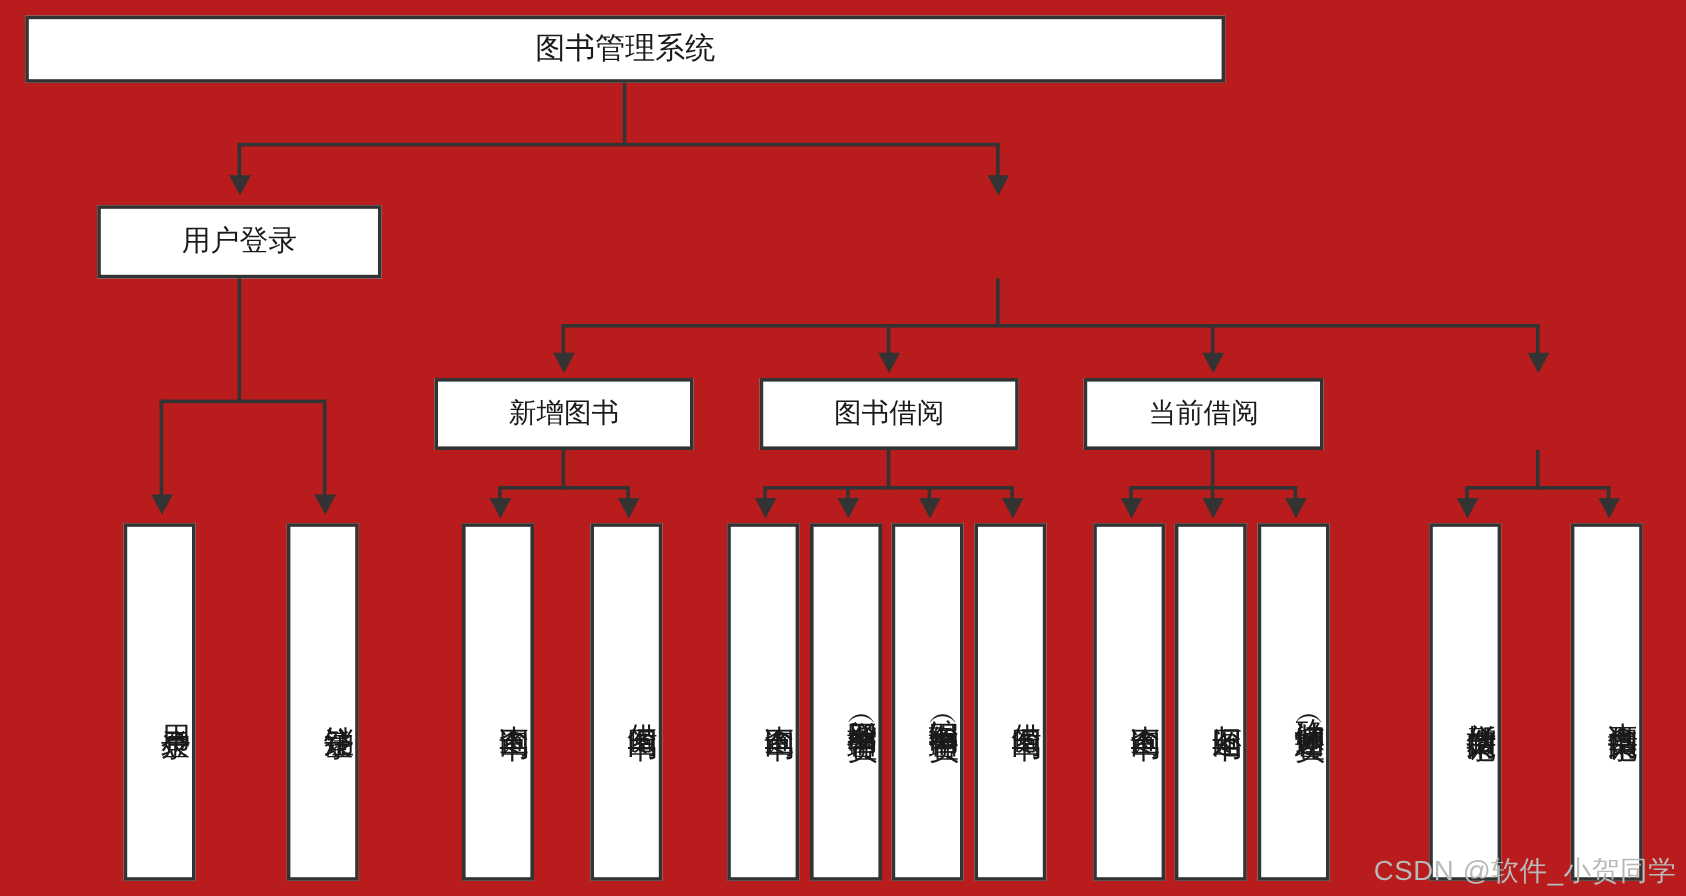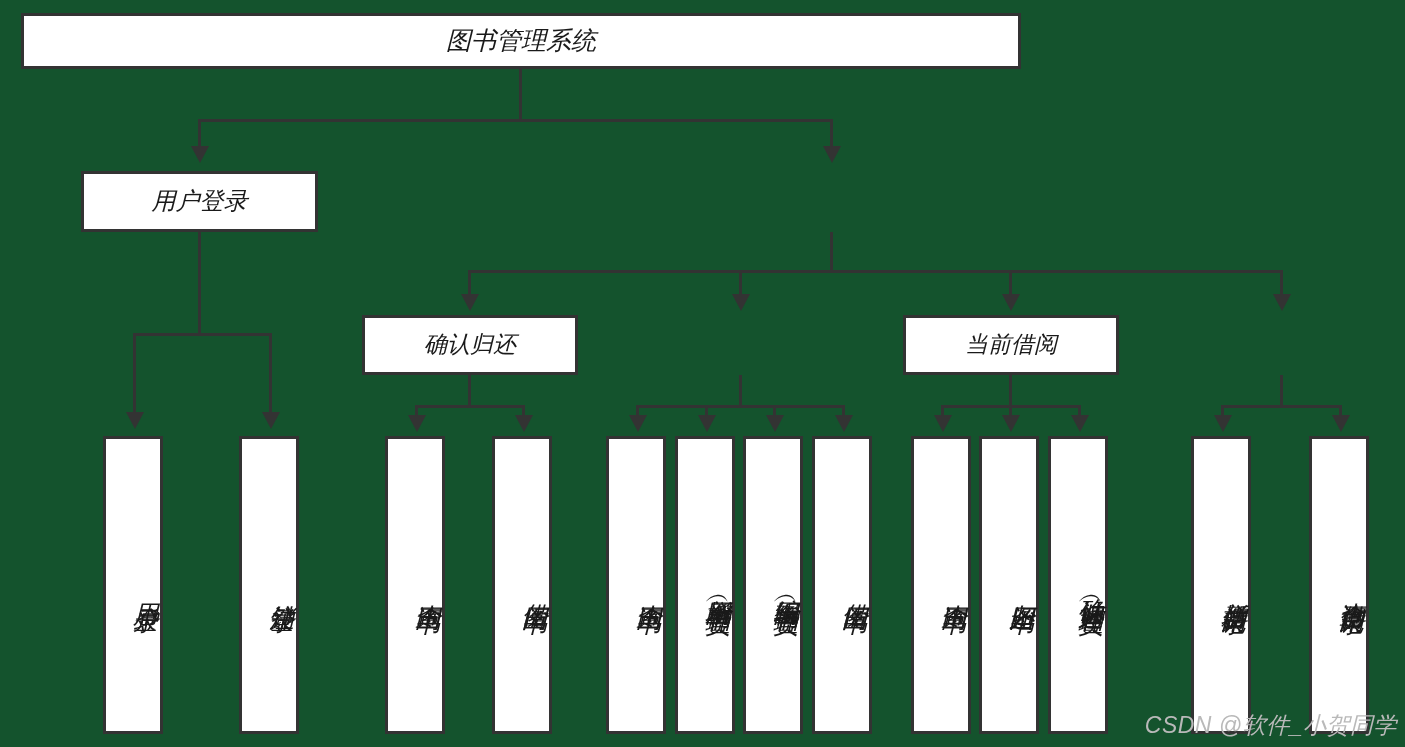--- a/index.html
+++ b/index.html
@@ -8,23 +8,22 @@
     padding: 0;
     background: #ffffff;
   }
   body {
     font-family: "Liberation Sans", "DejaVu Sans", sans-serif;
   }
   #canvas {
     position: relative;
     width: 1405px;
     height: 747px;
-    background: #14532d;
+    background: #b91c1c;
     overflow: hidden;
-    font-style: italic;
   }
   
   .node {
     position: absolute;
     box-sizing: border-box;
     background: #ffffff;
     border: 3px solid #333333;
     display: flex;
     align-items: center;
     justify-content: center;
@@ -118,23 +117,26 @@
   <div class="vline" style="left:468px; top:270px; height:27px;"></div>
   <div class="arrow" style="left:461px; top:294px;"></div>
   <div class="vline" style="left:739px; top:270px; height:27px;"></div>
   <div class="arrow" style="left:732px; top:294px;"></div>
   <div class="vline" style="left:1009px; top:270px; height:27px;"></div>
   <div class="arrow" style="left:1002px; top:294px;"></div>
   <div class="vline" style="left:1280px; top:270px; height:27px;"></div>
   <div class="arrow" style="left:1273px; top:294px;"></div>
 
   <div class="node lvl3" style="left:362px; top:315px; width:216px; height:60px;">
-    <span>确认归还</span>
-  </div>
-  <div class="node lvl3" style="left:903px; top:315px; width:216px; height:60px;">
+    <span>新增图书</span>
+  </div>
+  <div class="node lvl3" style="left:633px; top:315px; width:216px; height:60px;">
+    <span>图书借阅</span>
+  </div>
+  <div class="node lvl3" style="left:903px; top:315px; width:200px; height:60px;">
     <span>当前借阅</span>
   </div>
 
   <div class="vline" style="left:468px; top:375px; height:33px;"></div>
   <div class="hline" style="left:415px; top:405px; width:110px;"></div>
   <div class="vline" style="left:415px; top:405px; height:13px;"></div>
   <div class="arrow" style="left:408px; top:415px;"></div>
   <div class="vline" style="left:522px; top:405px; height:13px;"></div>
   <div class="arrow" style="left:515px; top:415px;"></div>
 

